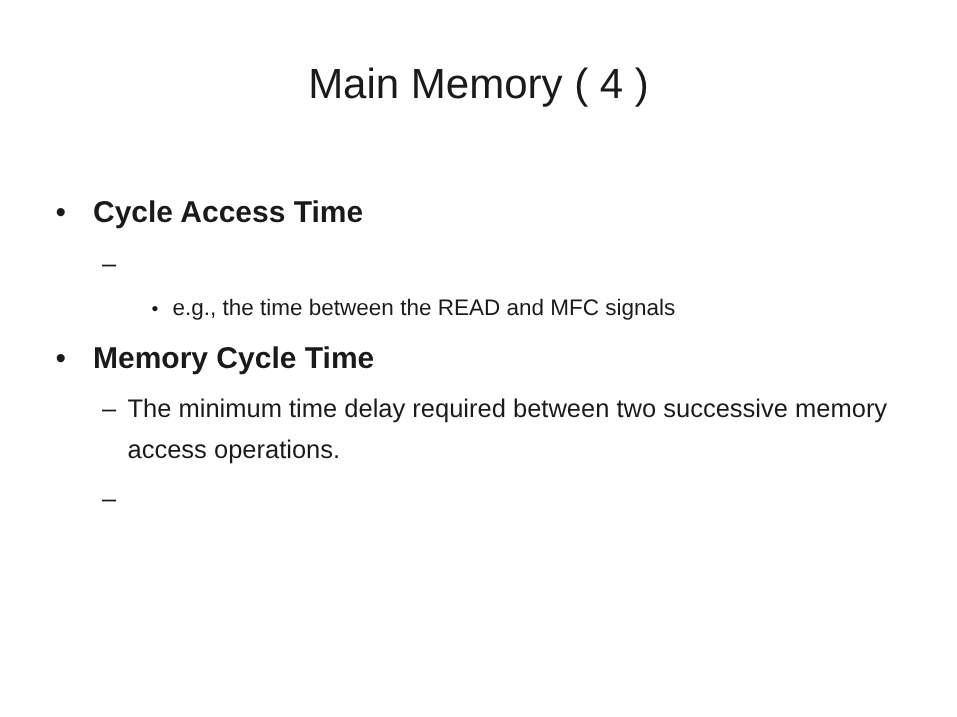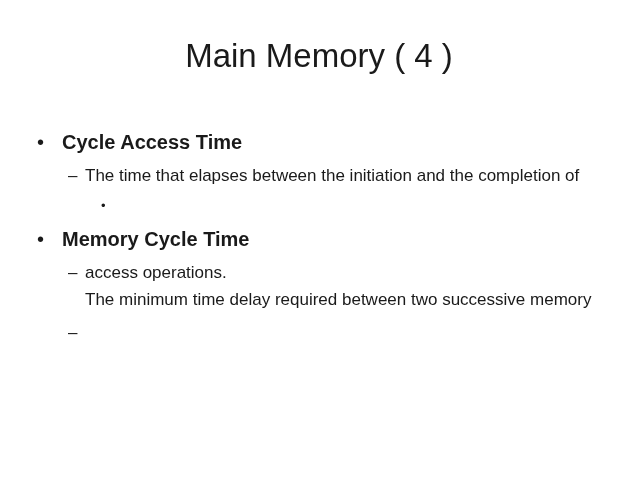--- a/index.html
+++ b/index.html
@@ -13,21 +13,21 @@
     height: 478px;
     background: #ffffff;
     overflow: hidden;
     font-family: "Liberation Sans", sans-serif;
     color: #1a1a1a;
   }
   .title {
     margin: 0;
     padding-top: 40px;
     text-align: center;
-    font-size: 33px;
+    font-size: 28px;
     line-height: 32px;
     font-weight: 400;
     color: #1a1a1a;
   }
   .content {
     margin-top: 56px;
   }
   .row {
     display: flex;
     align-items: flex-start;
@@ -76,38 +76,38 @@
   <div class="content">
 
     <div class="row l1">
       <span class="b">•</span>
       <span class="t">Cycle Access Time</span>
     </div>
 
     <div class="row l2">
       <span class="b">–</span>
       <span class="t">
-        <span class="line">The time that elapses between the initiation and the completion of</span>
       </span>
     </div>
 
     <div class="row l3">
       <span class="b">•</span>
+      <span class="t">e.g., the time between the READ and MFC signals</span>
     </div>
 
     <div class="row l1">
       <span class="b">•</span>
       <span class="t">Memory Cycle Time</span>
     </div>
 
     <div class="row l2">
       <span class="b">–</span>
       <span class="t">
+        <span class="line">The minimum time delay required between two successive memory</span>
         <span class="line">access operations.</span>
-        <span class="line">The minimum time delay required between two successive memory</span>
       </span>
     </div>
 
     <div class="row l2">
       <span class="b">–</span>
     </div>
 
   </div>
 </div>
 

